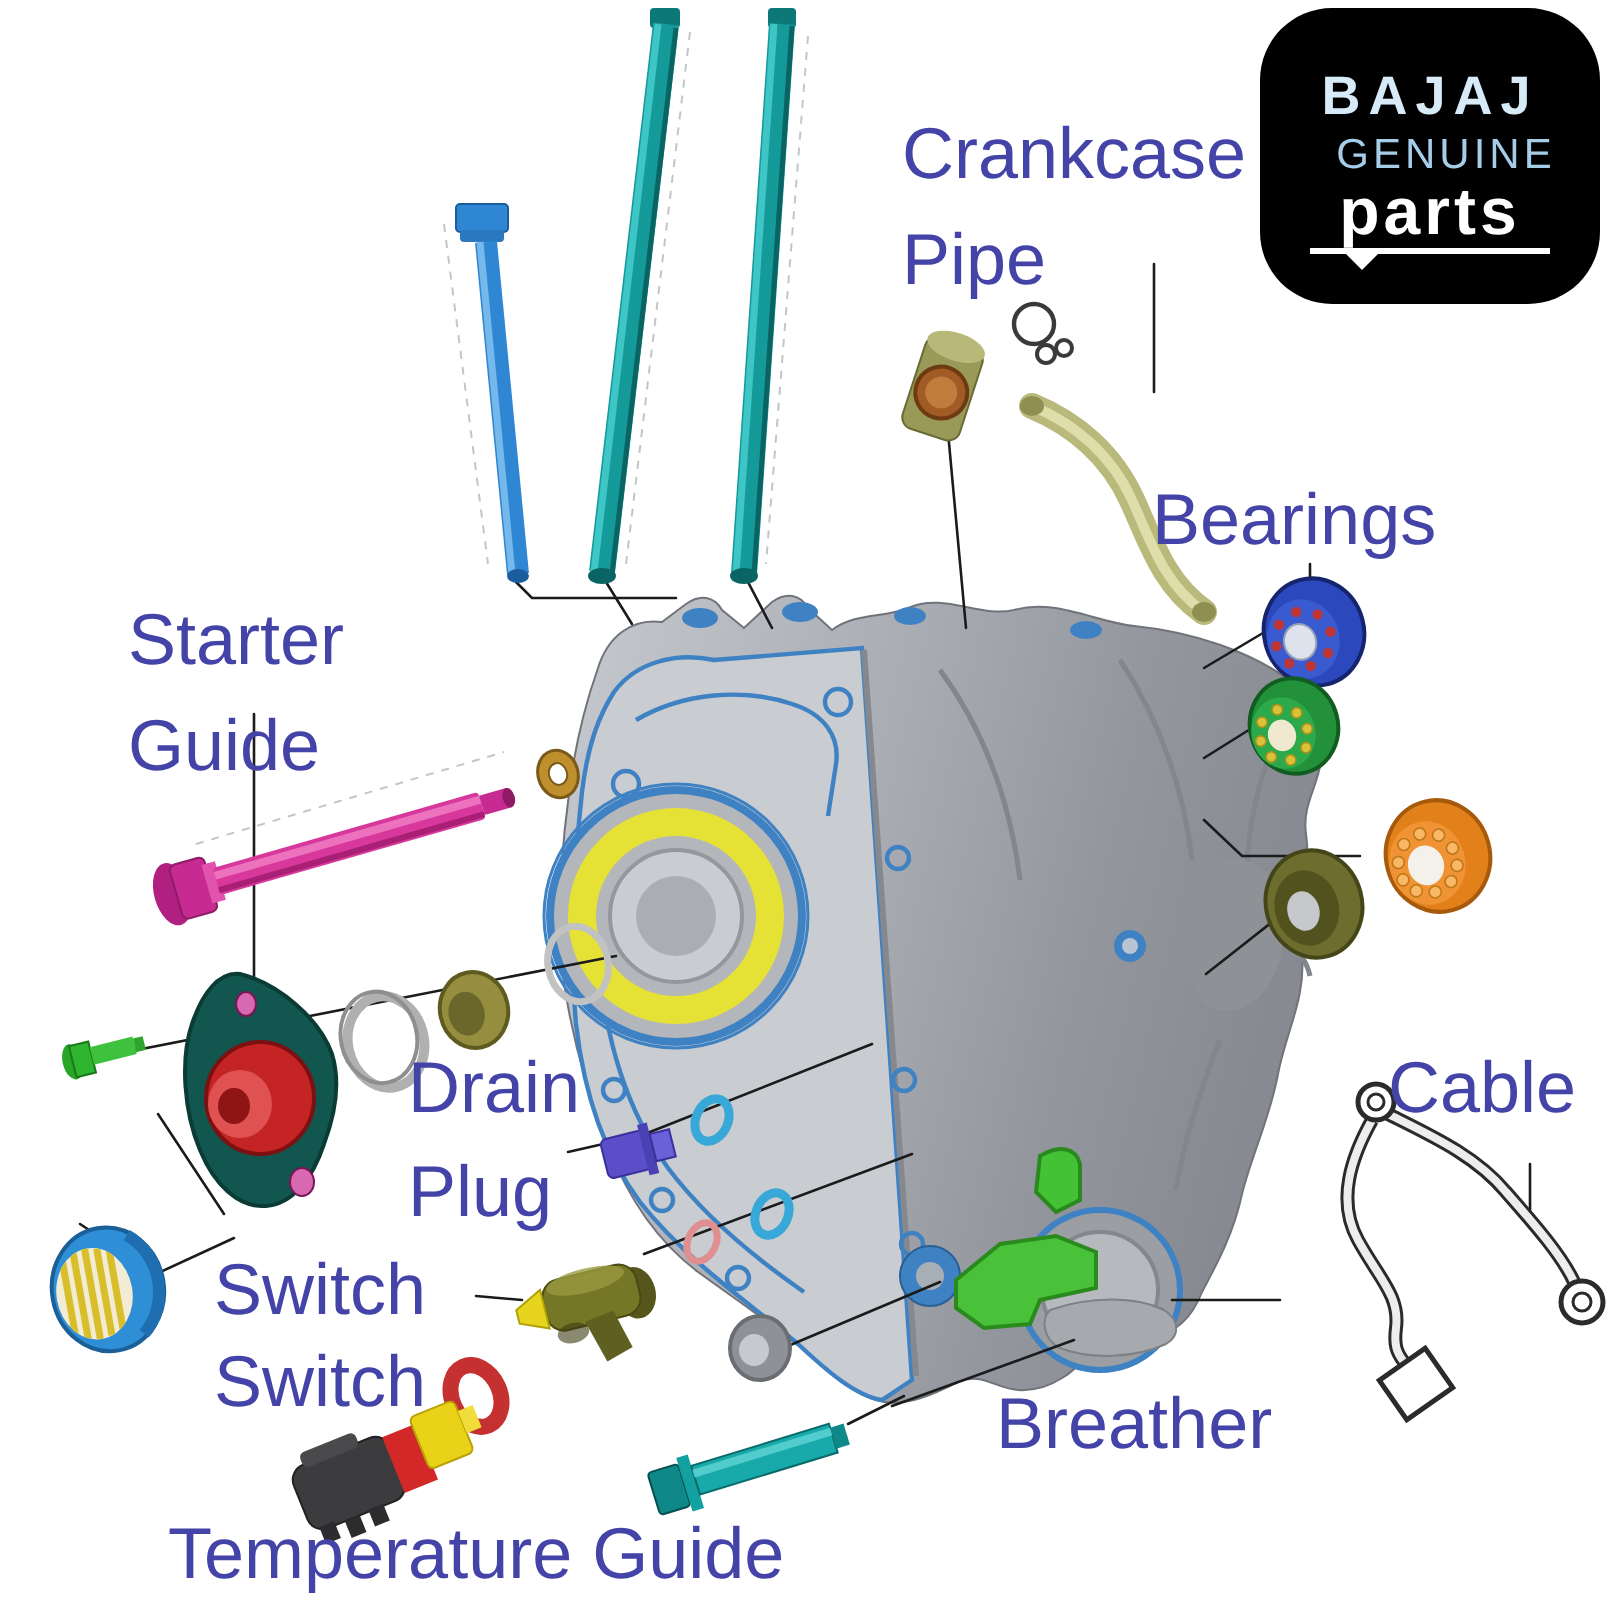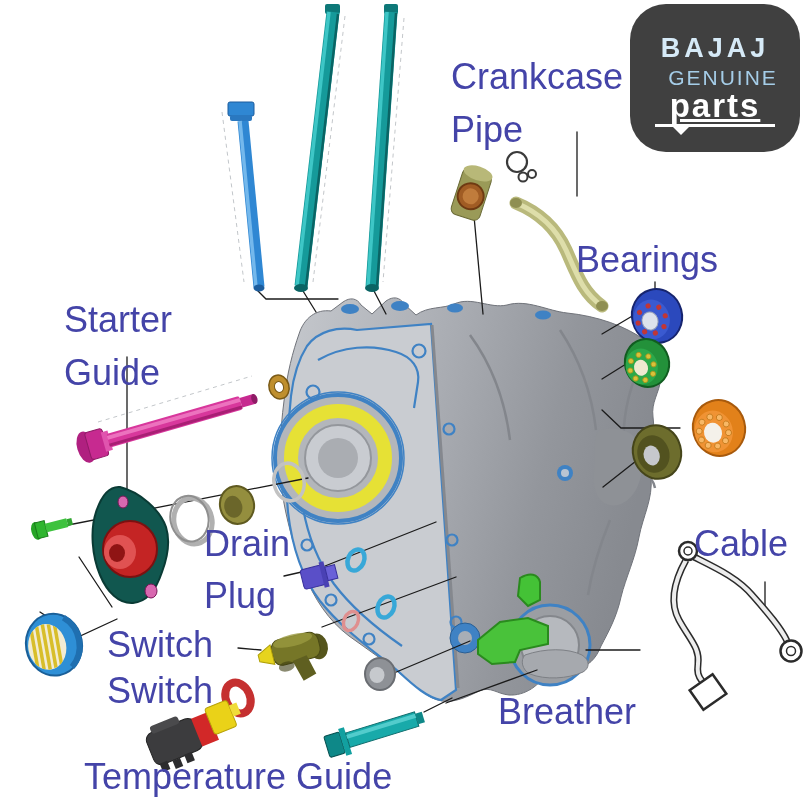--- a/index.html
+++ b/index.html
@@ -1,24 +1,24 @@
 <!DOCTYPE html>
 <html><head>
 <meta charset="utf-8">
 <style>
   html,body{margin:0;padding:0;width:806px;height:806px;background:#fff;overflow:hidden;
     font-family:"Liberation Sans",sans-serif;}
   .stage{position:absolute;left:0;top:0;width:806px;height:806px;}
   svg{position:absolute;left:0;top:0;}
   .lbl{position:absolute;font-size:36px;color:#4444a8;line-height:52px;white-space:nowrap;}
-  .badge{position:absolute;left:630px;top:4px;width:170px;height:148px;background:#404040;
+  .badge{position:absolute;left:630px;top:4px;width:170px;height:148px;background:#000000;
     border-radius:36px;text-align:center;}
   .b-brand{margin-top:30px;font-size:27px;font-weight:700;letter-spacing:4px;color:#d6eaf7;line-height:28px;}
   .b-gen{margin-top:4px;font-size:21px;letter-spacing:2px;color:#a5cde8;line-height:23px;padding-left:16px;}
-  .b-parts{margin-top:1px;font-size:33px;font-weight:700;letter-spacing:2px;color:#ffffff;line-height:32px;text-decoration:underline;}
+  .b-parts{margin-top:1px;font-size:33px;font-weight:700;letter-spacing:2px;color:#ffffff;line-height:32px;}
   .b-underline{position:relative;width:120px;height:3px;background:#ffffff;margin:2px auto 0;}
   .b-tri{position:absolute;left:18px;top:3px;width:0;height:0;border-left:8px solid transparent;
     border-right:8px solid transparent;border-top:8px solid #ffffff;}
 </style>
 </head>
 <body>
 
 <div class="stage">
 
 <svg width="806" height="806" viewBox="0 0 806 806">

